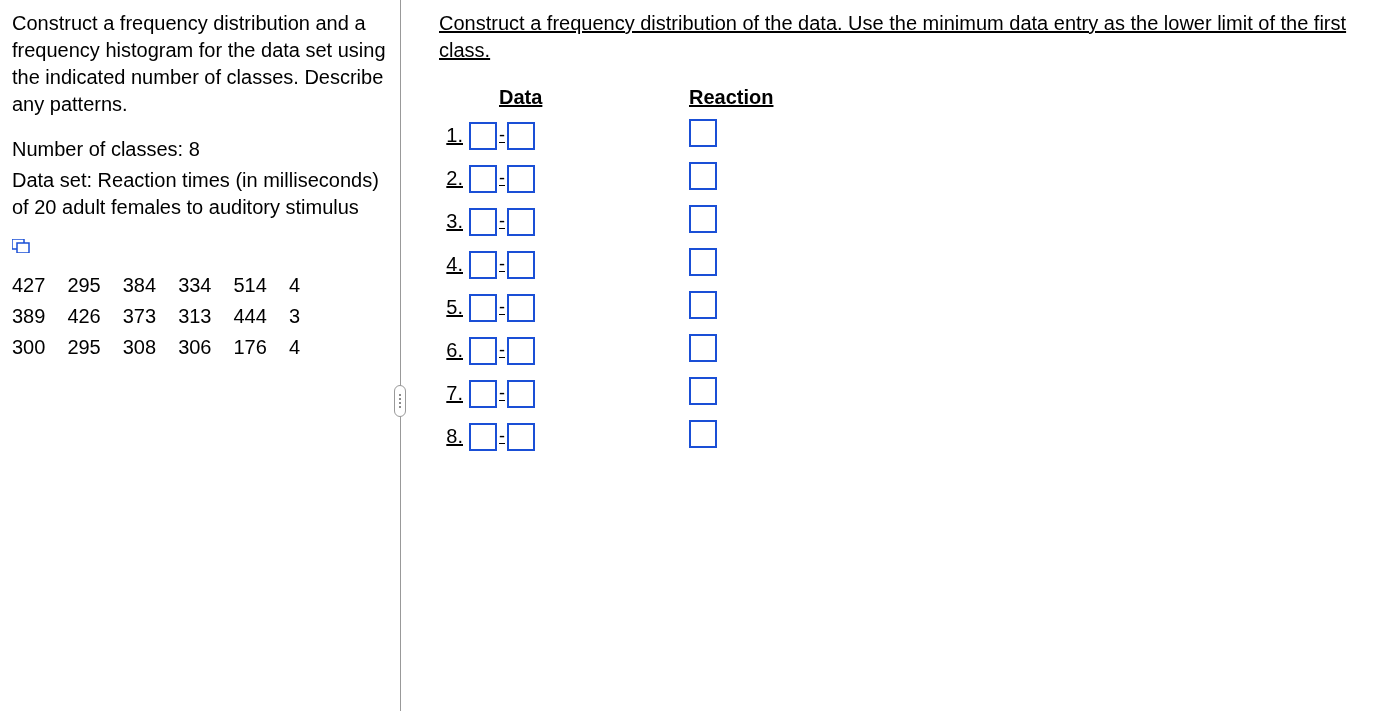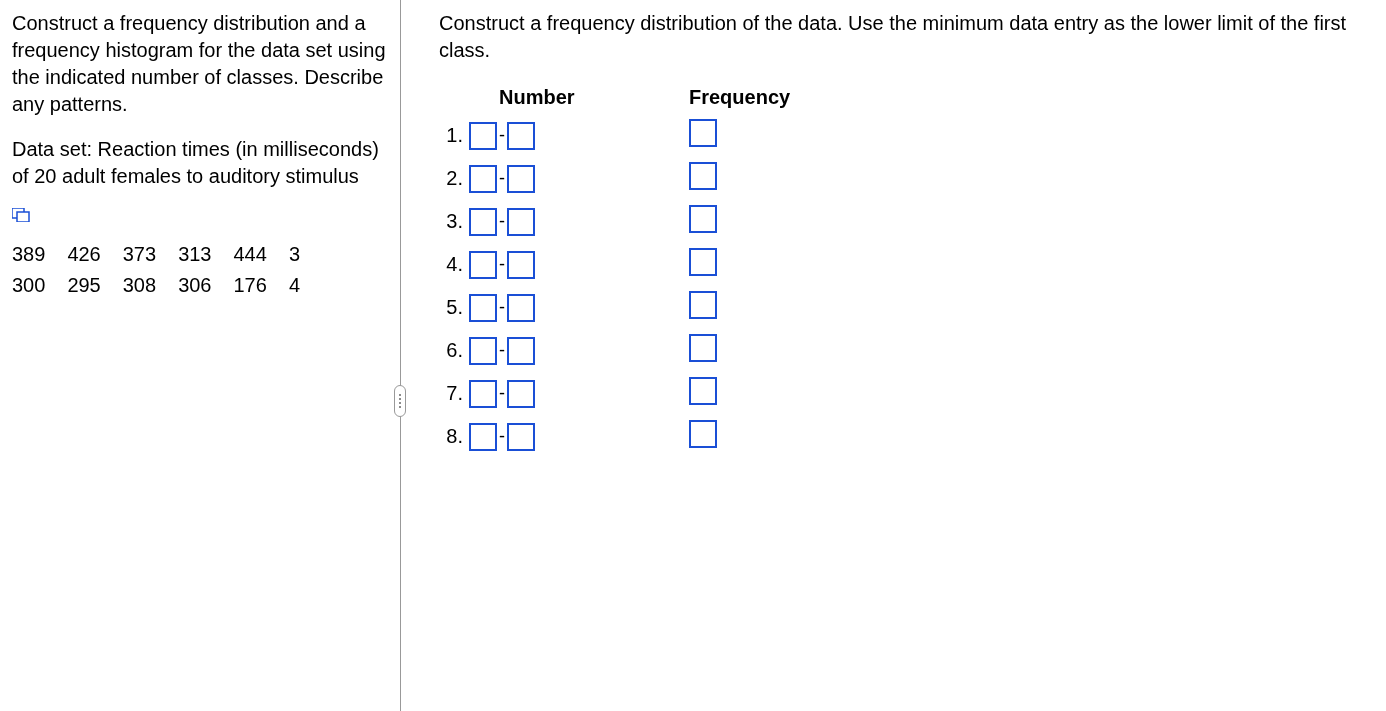--- a/index.html
+++ b/index.html
@@ -47,20 +47,21 @@
   .drag-handle span {
     width: 2px;
     height: 2px;
     background: #666;
     margin: 1px 0;
     border-radius: 50%;
   }
   .right-panel {
     flex: 1;
     padding: 10px 36px 10px 38px;
+    text-decoration: underline;
   }
   .problem-text {
     line-height: 1.35;
     margin-bottom: 18px;
   }
   .sub-info {
     line-height: 1.35;
     margin-bottom: 4px;
   }
   .table-icon {
@@ -124,31 +125,40 @@
   }
   .freq-input { }
 </style>
 </head>
 <body>
 
 <div class="container">
 
   <div class="left-panel">
     <div class="problem-text">Construct a frequency distribution and a frequency histogram for the data set using the indicated number of classes. Describe any patterns.</div>
+    <div class="sub-info">Number of classes: 8</div>
     <div class="sub-info">Data set: Reaction times (in milliseconds) of 20 adult females to auditory stimulus</div>
 
     <span class="table-icon">
       <svg width="18" height="14" viewBox="0 0 18 14">
         <rect x="0" y="0" width="12" height="10" fill="none" stroke="#1a4fd6" stroke-width="1.5"></rect>
         <rect x="5" y="4" width="12" height="10" fill="#fff" stroke="#1a4fd6" stroke-width="1.5"></rect>
       </svg>
     </span>
 
     <table class="data-table">
       <tbody>
+        <tr>
+          <td>427</td>
+          <td>295</td>
+          <td>384</td>
+          <td>334</td>
+          <td>514</td>
+          <td>4</td>
+        </tr>
         <tr>
           <td>389</td>
           <td>426</td>
           <td>373</td>
           <td>313</td>
           <td>444</td>
           <td>3</td>
         </tr>
         <tr>
           <td>300</td>
@@ -168,22 +178,22 @@
         <span></span>
         <span></span>
         <span></span>
     </div>
   </div>
 
   <div class="right-panel">
     <div class="instruction">Construct a frequency distribution of the data. Use the minimum data entry as the lower limit of the first class.</div>
 
     <div class="freq-header">
-      <div class="col-class">Number</div>
-      <div class="col-freq">Frequency</div>
+      <div class="col-class">Data</div>
+      <div class="col-freq">Reaction</div>
     </div>
 
     <div class="freq-rows">
       <div class="freq-row">
         <div class="rownum">1.</div>
         <div class="class-inputs">
           <span class="inputbox"></span>
           <span class="dash">-</span>
           <span class="inputbox"></span>
         </div>

